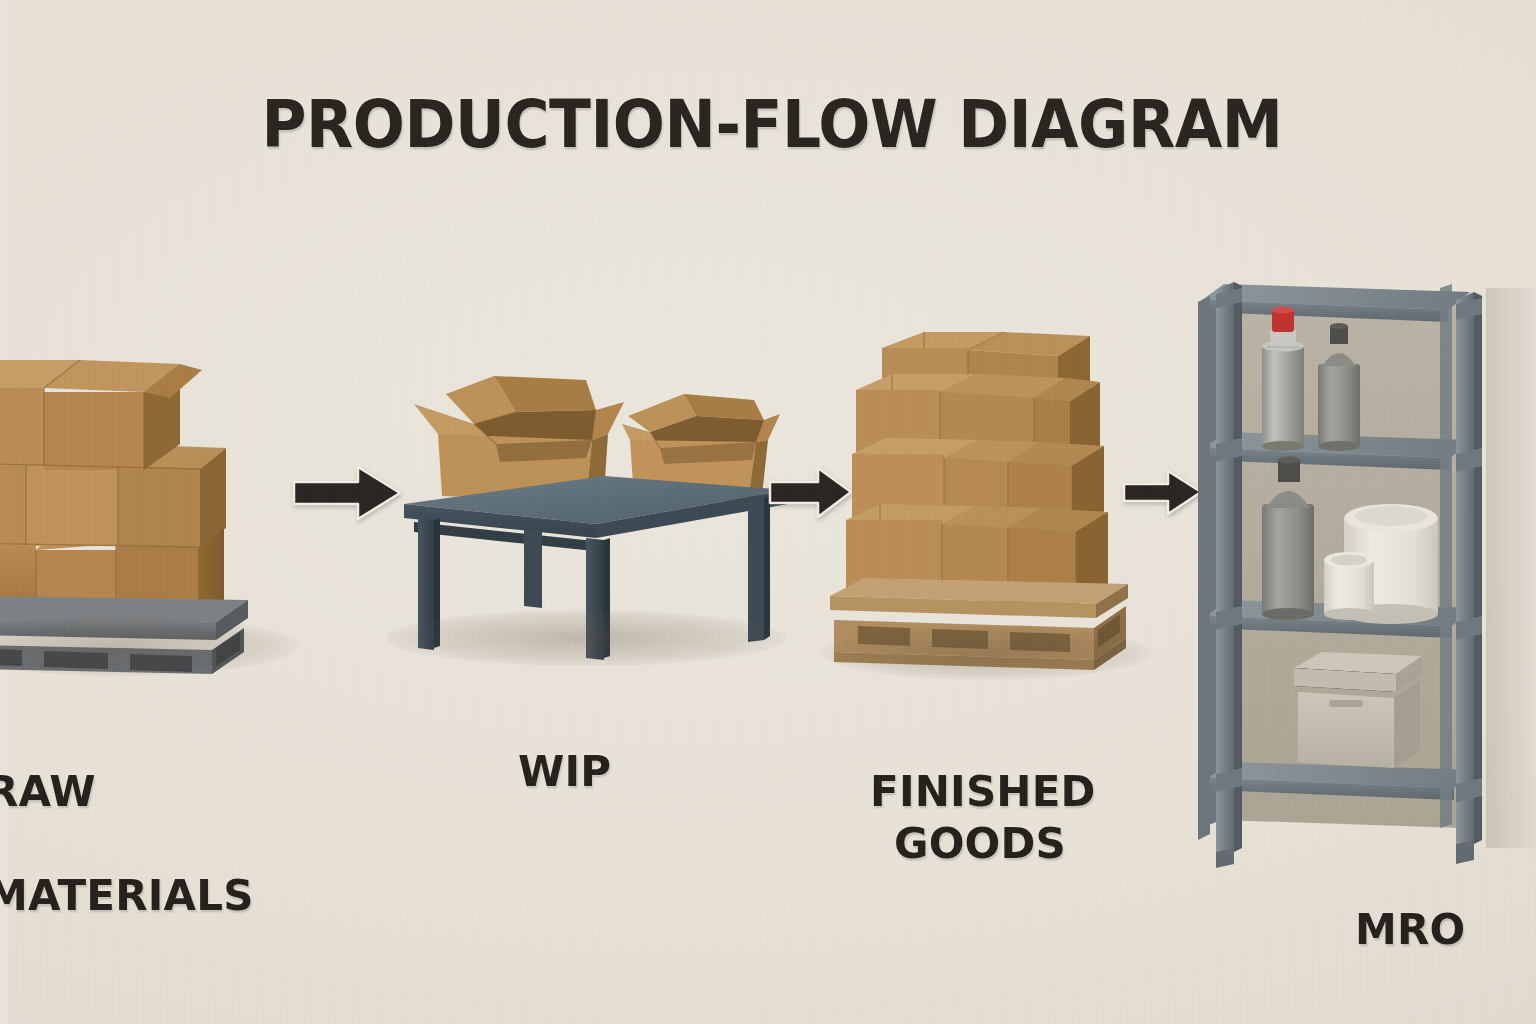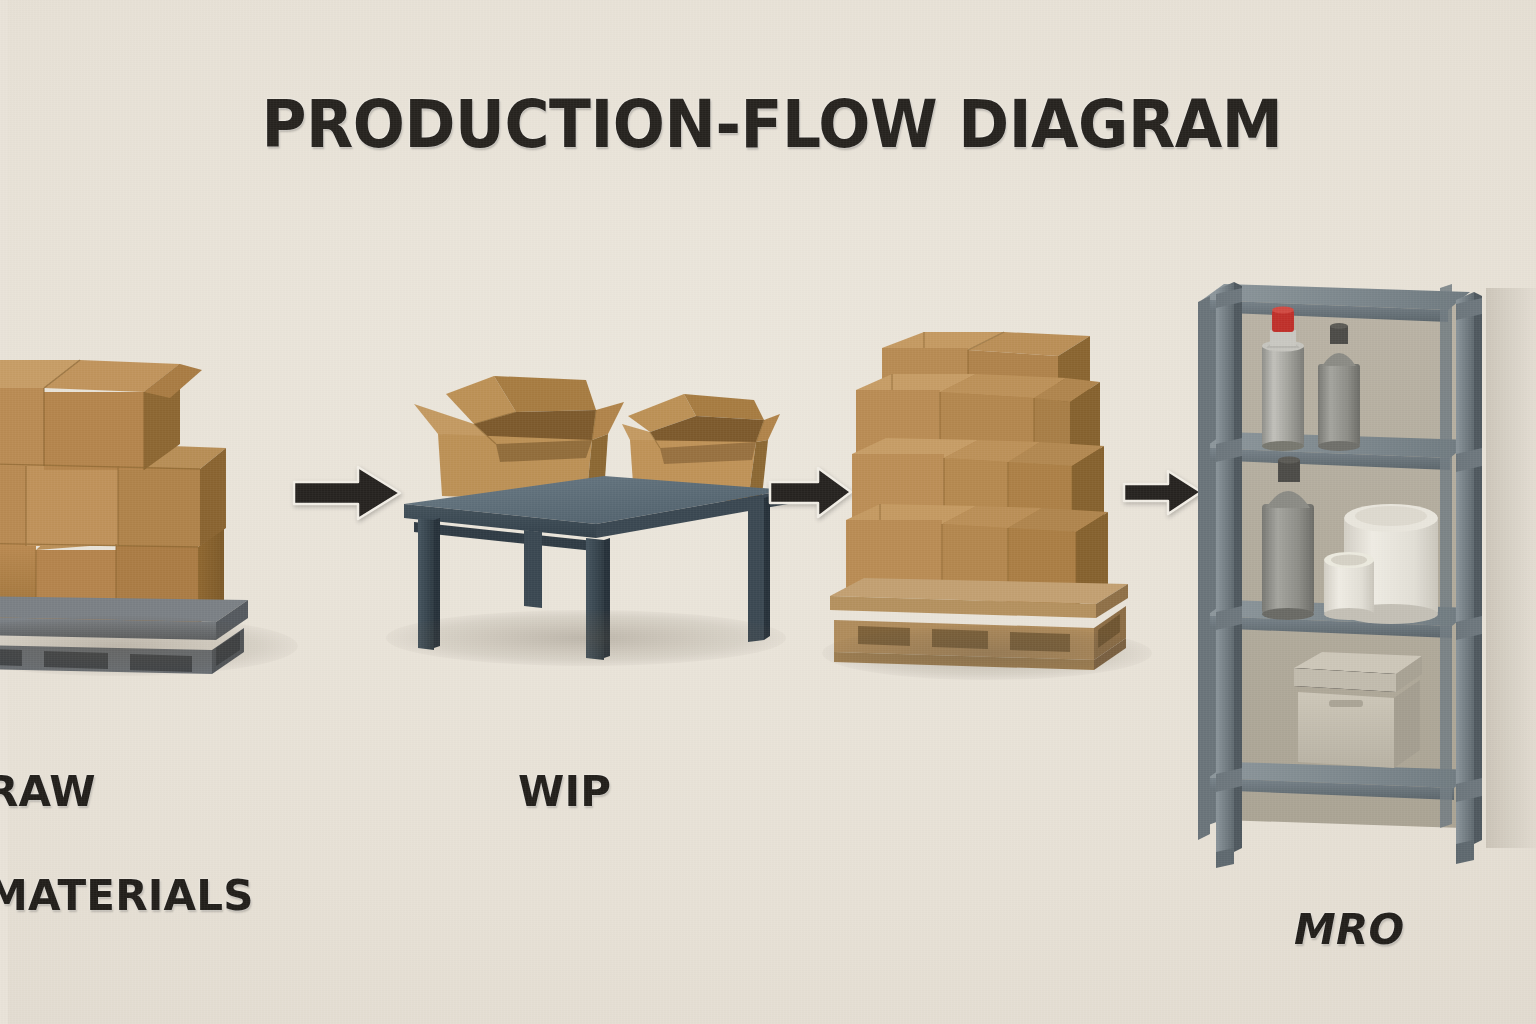--- a/index.html
+++ b/index.html
@@ -38,24 +38,24 @@
   
   .caption{
     position:absolute;
     font-size:42px;font-weight:700;line-height:1.24;
     color:#221f1b;letter-spacing:.2px;
     font-family:"DejaVu Sans","Liberation Sans",sans-serif;
     text-shadow:0 0 2px rgba(255,255,255,.8), 1px 2px 2px rgba(0,0,0,.2);
     white-space:pre-line;
   }
   #cap-raw{left:-22px;top:714px;}
-  #cap-wip{left:510px;top:714px;}
+  #cap-wip{left:510px;top:694px;}
   #cap-fg{left:862px;top:714px;text-indent:0;}
   #cap-fg .l2{display:block;padding-left:24px;}
-  #cap-mro{left:1286px;top:852px;font-style:italic;}
+  #cap-mro{left:1347px;top:852px;}
 
   
   .arrow{position:absolute;filter:drop-shadow(1px 2px 2px rgba(0,0,0,.22));}
 
   
   .scene{position:absolute;}
 
   
   #raw{left:-60px;top:348px;width:360px;height:330px;}
   #fg{left:820px;top:330px;width:310px;height:340px;}
@@ -487,19 +487,23 @@
 
   <div class="caption" id="cap-raw">
     <span>RAW</span><br>
     <span>MATERIALS</span>
   </div>
 
   <div class="caption" id="cap-wip">
     <span>WIP</span>
   </div>
 
+  <div class="caption" id="cap-fg">
+    <span>FINISHED</span>
+    <span class="l2">GOODS</span>
+  </div>
 
   <div class="caption" id="cap-mro">
     <span>MRO</span>
   </div>
 
 </div>
 <div id="grain"></div>
 
 </body></html>

